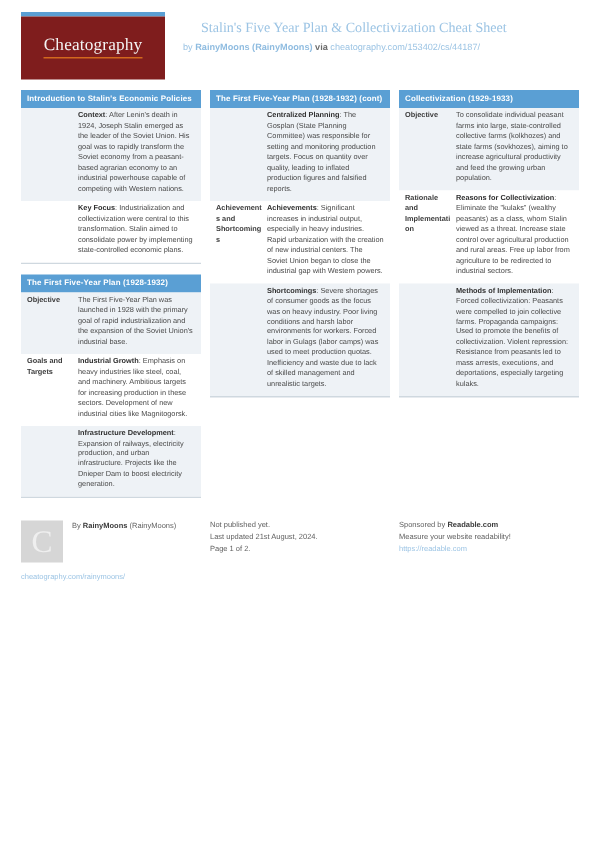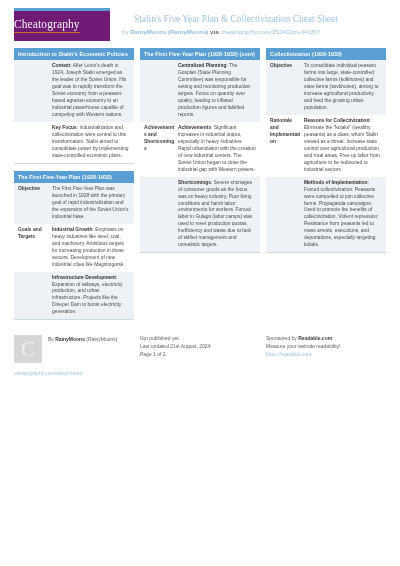--- a/index.html
+++ b/index.html
@@ -9,22 +9,22 @@
     -webkit-font-smoothing:antialiased;
     color:#3b3b3b;overflow:hidden;
   }
   .page{position:relative;width:400px;height:566px;}
 
   
   .header{display:flex;align-items:flex-start;padding:8px 14px 0 14px;}
   .logo-wrap{width:96px;flex:0 0 96px;}
   .logo-topbar{height:3px;background:#5a9fd4;width:96px;}
   .logo-box{
-    background:#701a75;height:30px;width:96px;
-    display:flex;align-items:center;justify-content:flex-start;
+    background:#7f1d1d;height:42px;width:96px;
+    display:flex;align-items:center;justify-content:center;
   }
   .logo-text{
     color:#f4f4f4;font-family:"Liberation Serif",serif;
     font-size:11.5px;letter-spacing:.1px;
     border-bottom:1.4px solid #d2691e;padding-bottom:1px;
     line-height:1;
   }
   .title-wrap{padding-left:12px;padding-top:6px;}
   .sheet-title{
     font-family:"Liberation Serif",serif;

